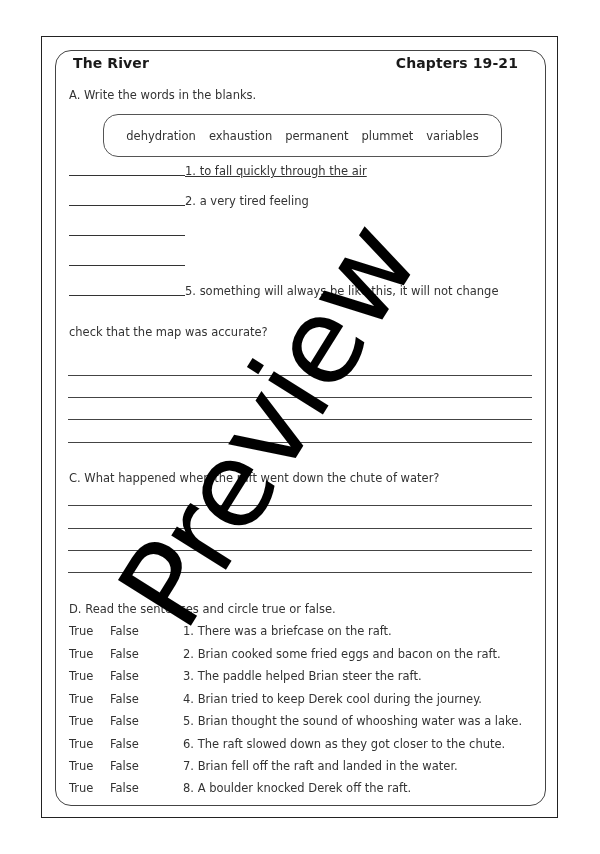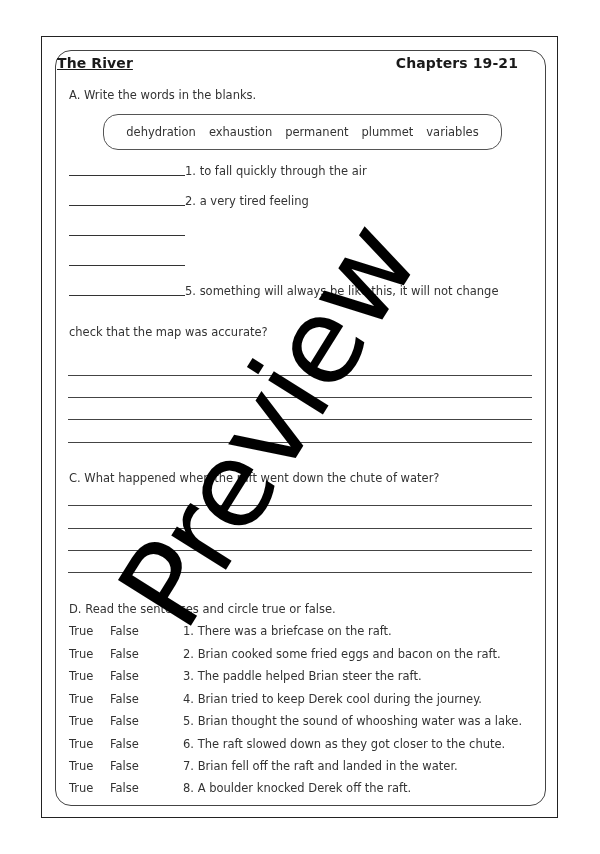--- a/index.html
+++ b/index.html
@@ -35,36 +35,36 @@
       box-sizing: border-box;
     }
     .title-left, .title-right {
       position: absolute;
       top: 55px;
       font-weight: bold;
       font-size: 14px;
       color: #1a1a1a;
       letter-spacing: 0.1px;
     }
-    .title-left { left: 57px; text-decoration: underline; }
+    .title-left { left: 73px; }
     .title-right { right: 82px; }
 
     .section-heading {
       position: absolute;
       left: 69px;
       font-size: 11.5px;
       color: #333;
       line-height: 14px;
     }
     .word-bank {
       position: absolute;
       left: 103px;
       top: 114px;
       width: 399px;
-      height: 36px;
+      height: 43px;
       border: 1px solid #555;
       border-radius: 15px;
       box-sizing: border-box;
       display: flex;
       align-items: center;
       justify-content: center;
       gap: 13px;
       font-size: 11.5px;
       color: #333;
     }
@@ -131,21 +131,21 @@
 <div class="section-heading" style="top:88px;">A. Write the words in the blanks.</div>
 
 <div class="word-bank">
   <span>dehydration</span>
   <span>exhaustion</span>
   <span>permanent</span>
   <span>plummet</span>
   <span>variables</span>
 </div>
 
-<div class="vocab-row" style="top:162px;">
+<div class="vocab-row" style="top:162px;text-decoration:underline;">
   <span class="vocab-blank"></span>
   <span class="vocab-def">1. to fall quickly through the air</span>
 </div>
 <div class="vocab-row" style="top:192px;">
   <span class="vocab-blank"></span>
   <span class="vocab-def">2. a very tired feeling</span>
 </div>
 <div class="vocab-row" style="top:222px;">
   <span class="vocab-blank"></span>
 </div>

